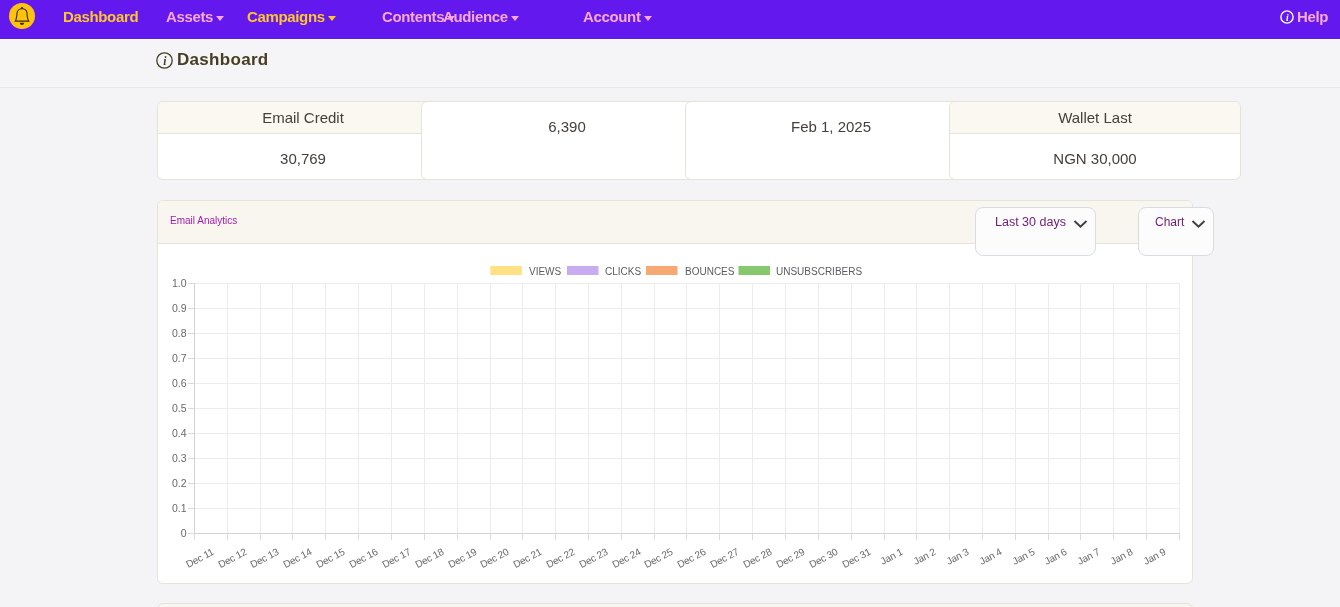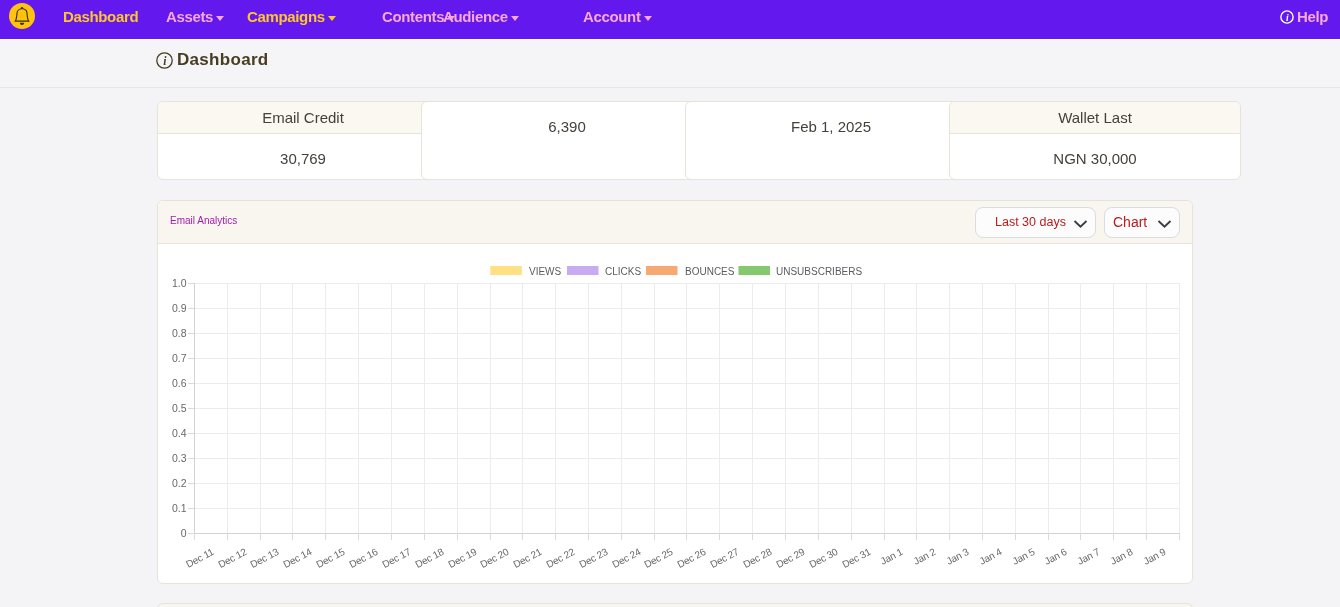--- a/index.html
+++ b/index.html
@@ -11,21 +11,21 @@
 .navlink.act{color:#fec52d}
 .caret{display:inline-block;width:0;height:0;border-left:4px solid transparent;border-right:4px solid transparent;border-top:5px solid currentColor;margin-left:3px;vertical-align:1px}
 .band{position:absolute;left:0;top:40px;width:1340px;height:48px;background:#f5f4f6;border-bottom:1px solid #e7e6e9}
 .h1{position:absolute;left:177px;top:50px;font-size:17px;font-weight:bold;color:#473d22;letter-spacing:.3px}
 .card{position:absolute;top:101px;width:292px;height:79px;background:#fff;border:1px solid #e7e3d8;border-radius:6px}
 .card .hd{height:32px;line-height:31px;background:#faf8f1;border-bottom:1px solid #e7e3d8;border-radius:6px 6px 0 0;text-align:center;font-size:15px;color:#45403a}
 .card .bd{height:45px;line-height:49px;text-align:center;font-size:15px;color:#45403a}
 .panel{position:absolute;left:157px;top:200px;width:1036px;height:384px;background:#fff;border:1px solid #e7e3d8;border-radius:6px}
 .panel .phd{height:43px;background:#f8f6ef;border-bottom:1px solid #e7e3d8;border-radius:6px 6px 0 0;position:relative}
 .ptitle{position:absolute;left:12px;top:14px;font-size:10px;color:#a21caf}
-.selbtn{position:absolute;background:#fcfcfd;border:1px solid #d9dce2;border-radius:8px;height:31px;top:6px;font-size:12.5px;color:#b91c1c;line-height:29px;white-space:nowrap}
+.selbtn{position:absolute;background:#fcfcfd;border:1px solid #d9dce2;border-radius:8px;height:49px;top:6px;font-size:12.5px;color:#701a75;line-height:29px;white-space:nowrap}
 .chev{position:absolute;right:7px;top:12px;width:15px;height:8px}
 .sliver{position:absolute;left:157px;top:603px;width:1036px;height:40px;background:#f8f6ef;border:1px solid #e7e3d8;border-radius:6px 6px 0 0}
 .ico{display:inline-block;vertical-align:middle}
 </style></head>
 <body>
 <div class="nav">
  <div class="logo"><svg width="18" height="18" viewBox="0 0 16 16" style="margin:4px" fill="#3b2d05">
         <path d="M8 16a2 2 0 0 0 1.985-1.75c.017-.137-.097-.25-.235-.25h-3.5c-.138 0-.252.113-.235.25A2 2 0 0 0 8 16zM8 1.918l-.797.161A4.002 4.002 0 0 0 4 6c0 .628-.134 2.197-.459 3.742-.16.767-.376 1.566-.663 2.258h10.244c-.287-.692-.502-1.49-.663-2.258C12.134 8.197 12 6.628 12 6a4.002 4.002 0 0 0-3.203-3.92L8 1.917zM14.22 12c.223.447.481.801.78 1H1c.299-.199.557-.553.78-1C2.68 10.2 3 6.88 3 6c0-2.42 1.72-4.44 4.005-4.901a1 1 0 1 1 1.99 0A5.002 5.002 0 0 1 13 6c0 .88.32 4.2 1.22 6z"></path>
       </svg></div>
  <a class="navlink act" style="left:63px">Dashboard</a>
@@ -60,21 +60,21 @@
     <div class="hd">Wallet Last</div>
     <div class="bd">NGN 30,000</div>
   </div>
 
 <div class="panel">
  <div class="phd">
   <span class="ptitle">Email Analytics</span>
   <span class="selbtn" style="left:817px;width:121px;padding-left:19px">Last 30 days<svg class="chev" viewBox="0 0 15 8">
           <polyline points="1.5,1 7.5,6.7 13.5,1" fill="none" stroke="#3a3f44" stroke-width="1.9"></polyline>
         </svg></span>
-  <span class="selbtn" style="left:946px;width:76px;padding-left:8px;font-size:14px">Chart<svg class="chev" viewBox="0 0 15 8">
+  <span class="selbtn" style="left:980px;width:76px;padding-left:16px;font-size:12px">Chart<svg class="chev" viewBox="0 0 15 8">
           <polyline points="1.5,1 7.5,6.7 13.5,1" fill="none" stroke="#3a3f44" stroke-width="1.9"></polyline>
         </svg></span>
  </div>
 </div>
 <svg width="1036" height="341" viewBox="157 243 1036 341" style="position:absolute;left:157px;top:243px;font-family:'Liberation Sans',sans-serif">
 <line x1="193.5" y1="283.5" x2="1179.0" y2="283.5" stroke="#ececee" stroke-width="1"></line>
 <line x1="193.5" y1="308.5" x2="1179.0" y2="308.5" stroke="#ececee" stroke-width="1"></line>
 <line x1="193.5" y1="333.5" x2="1179.0" y2="333.5" stroke="#ececee" stroke-width="1"></line>
 <line x1="193.5" y1="358.5" x2="1179.0" y2="358.5" stroke="#ececee" stroke-width="1"></line>
 <line x1="193.5" y1="383.5" x2="1179.0" y2="383.5" stroke="#ececee" stroke-width="1"></line>

